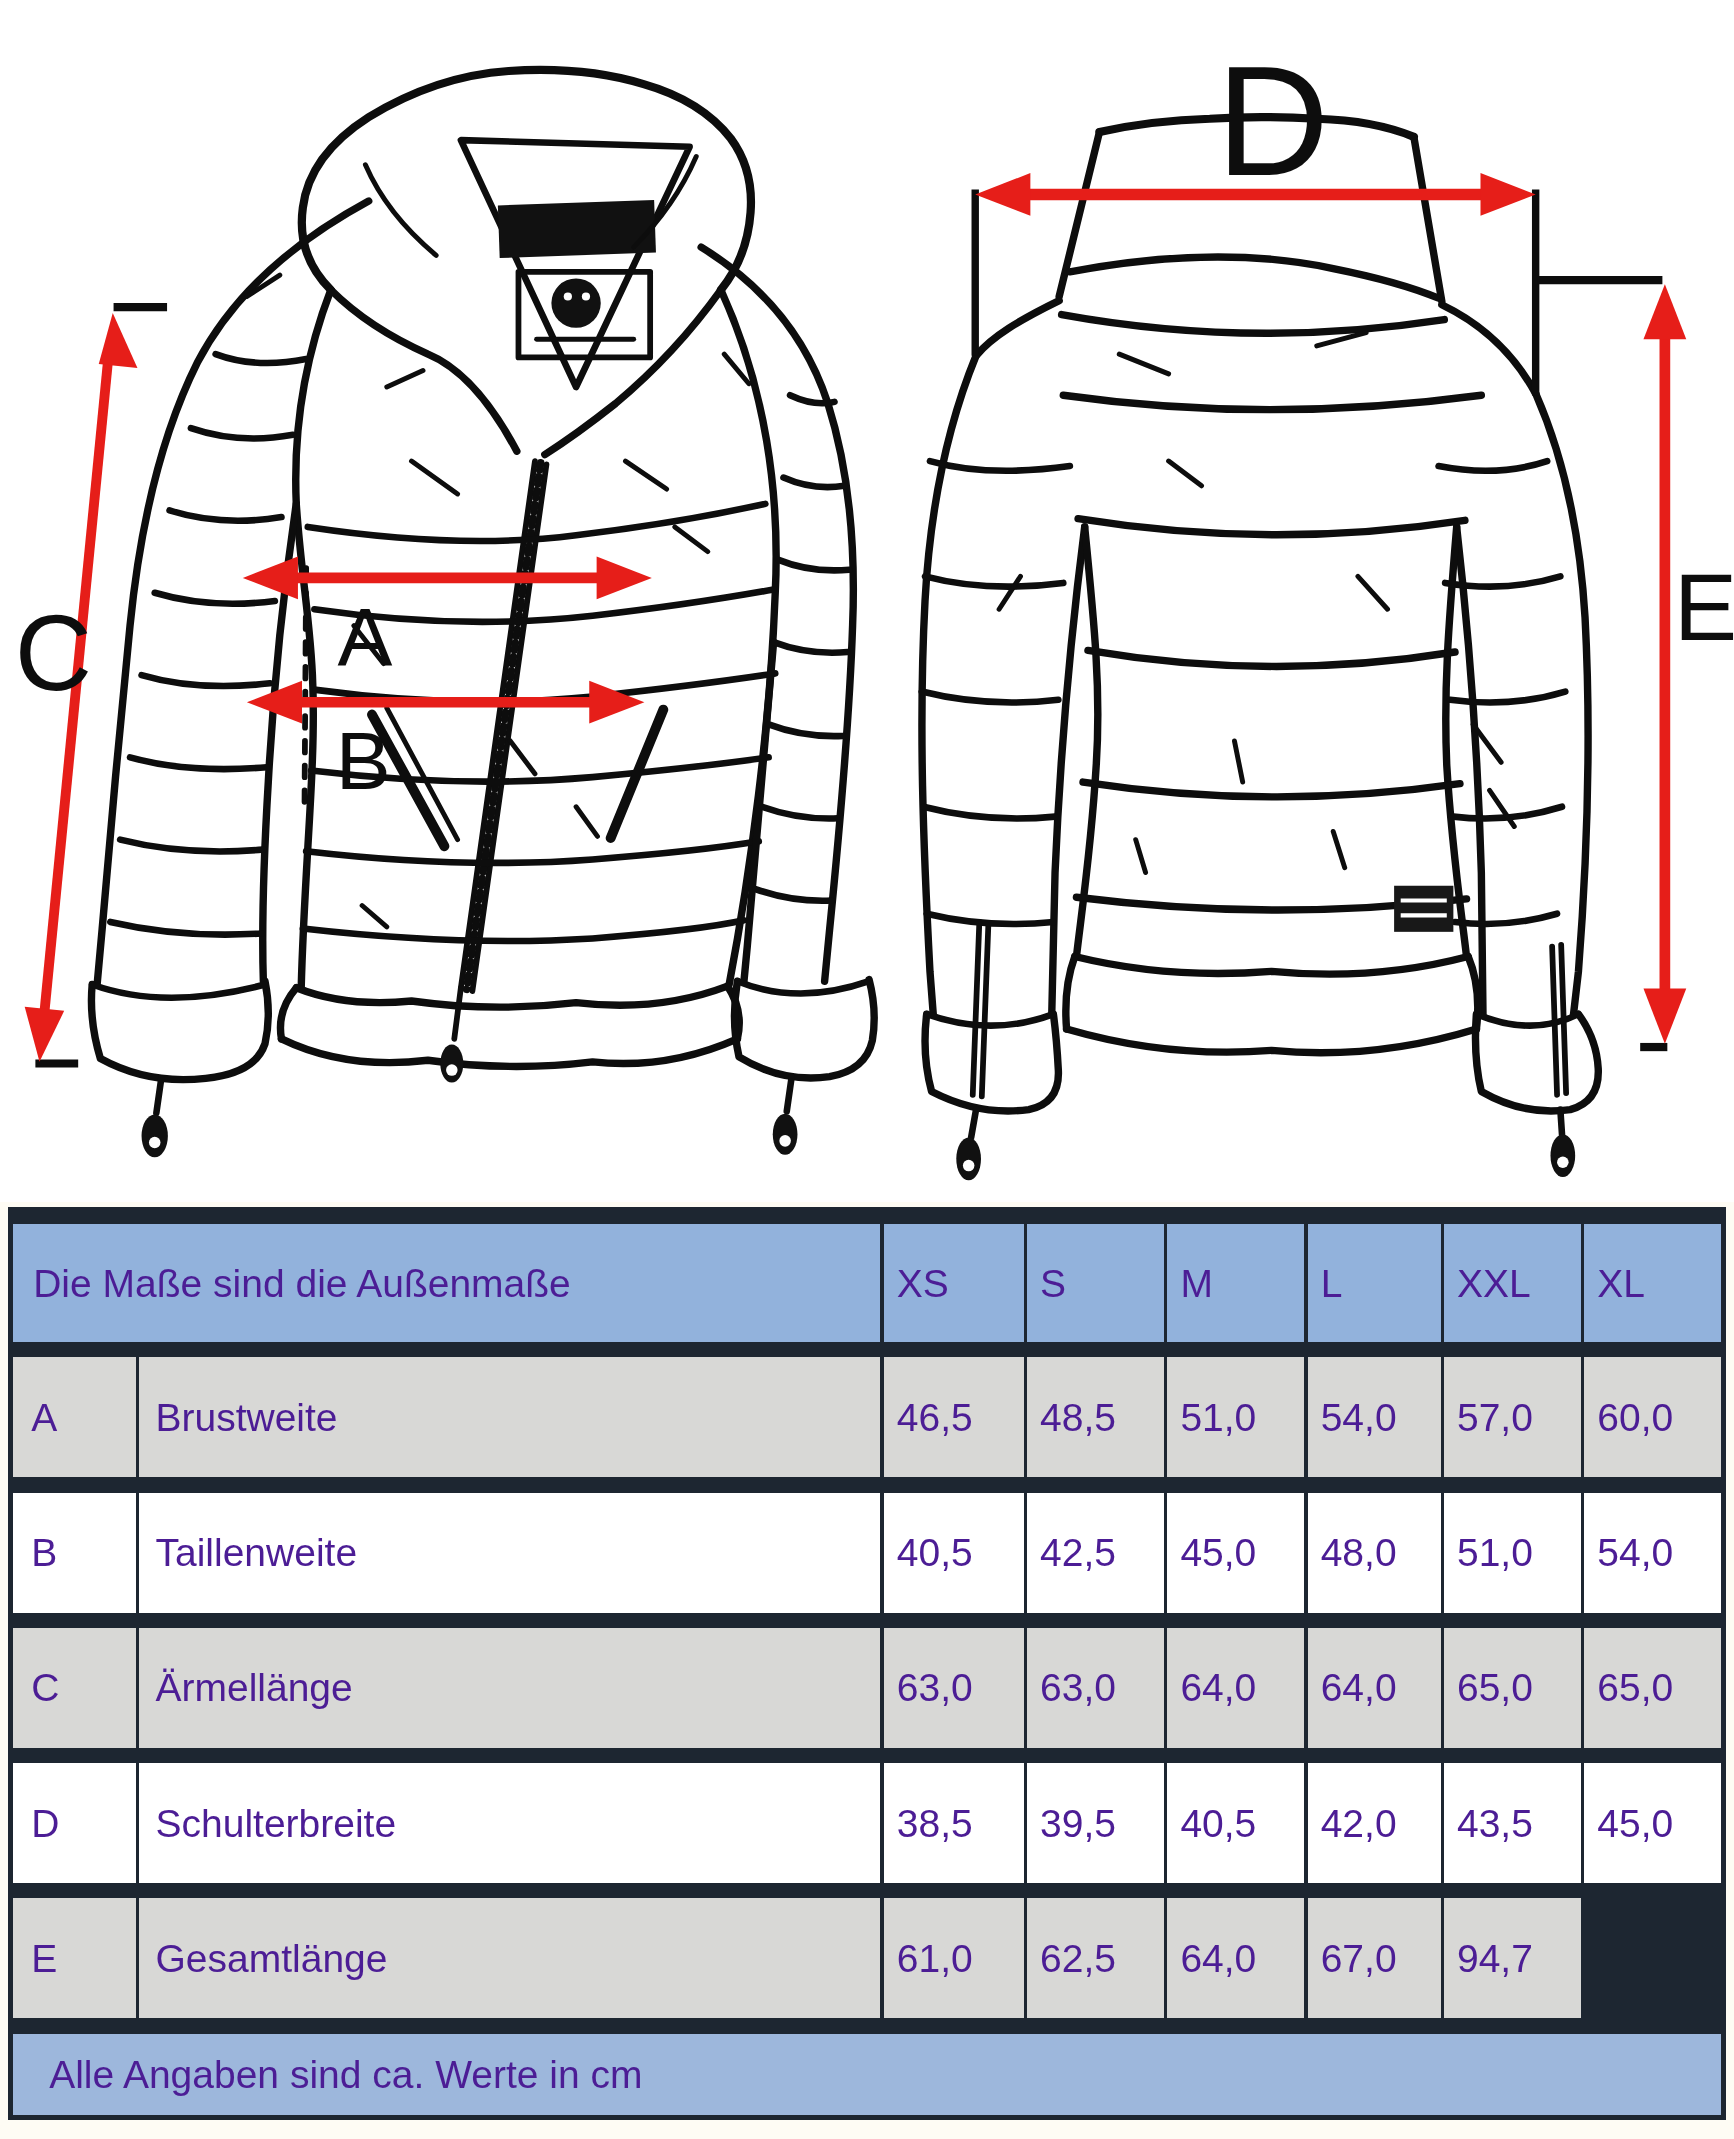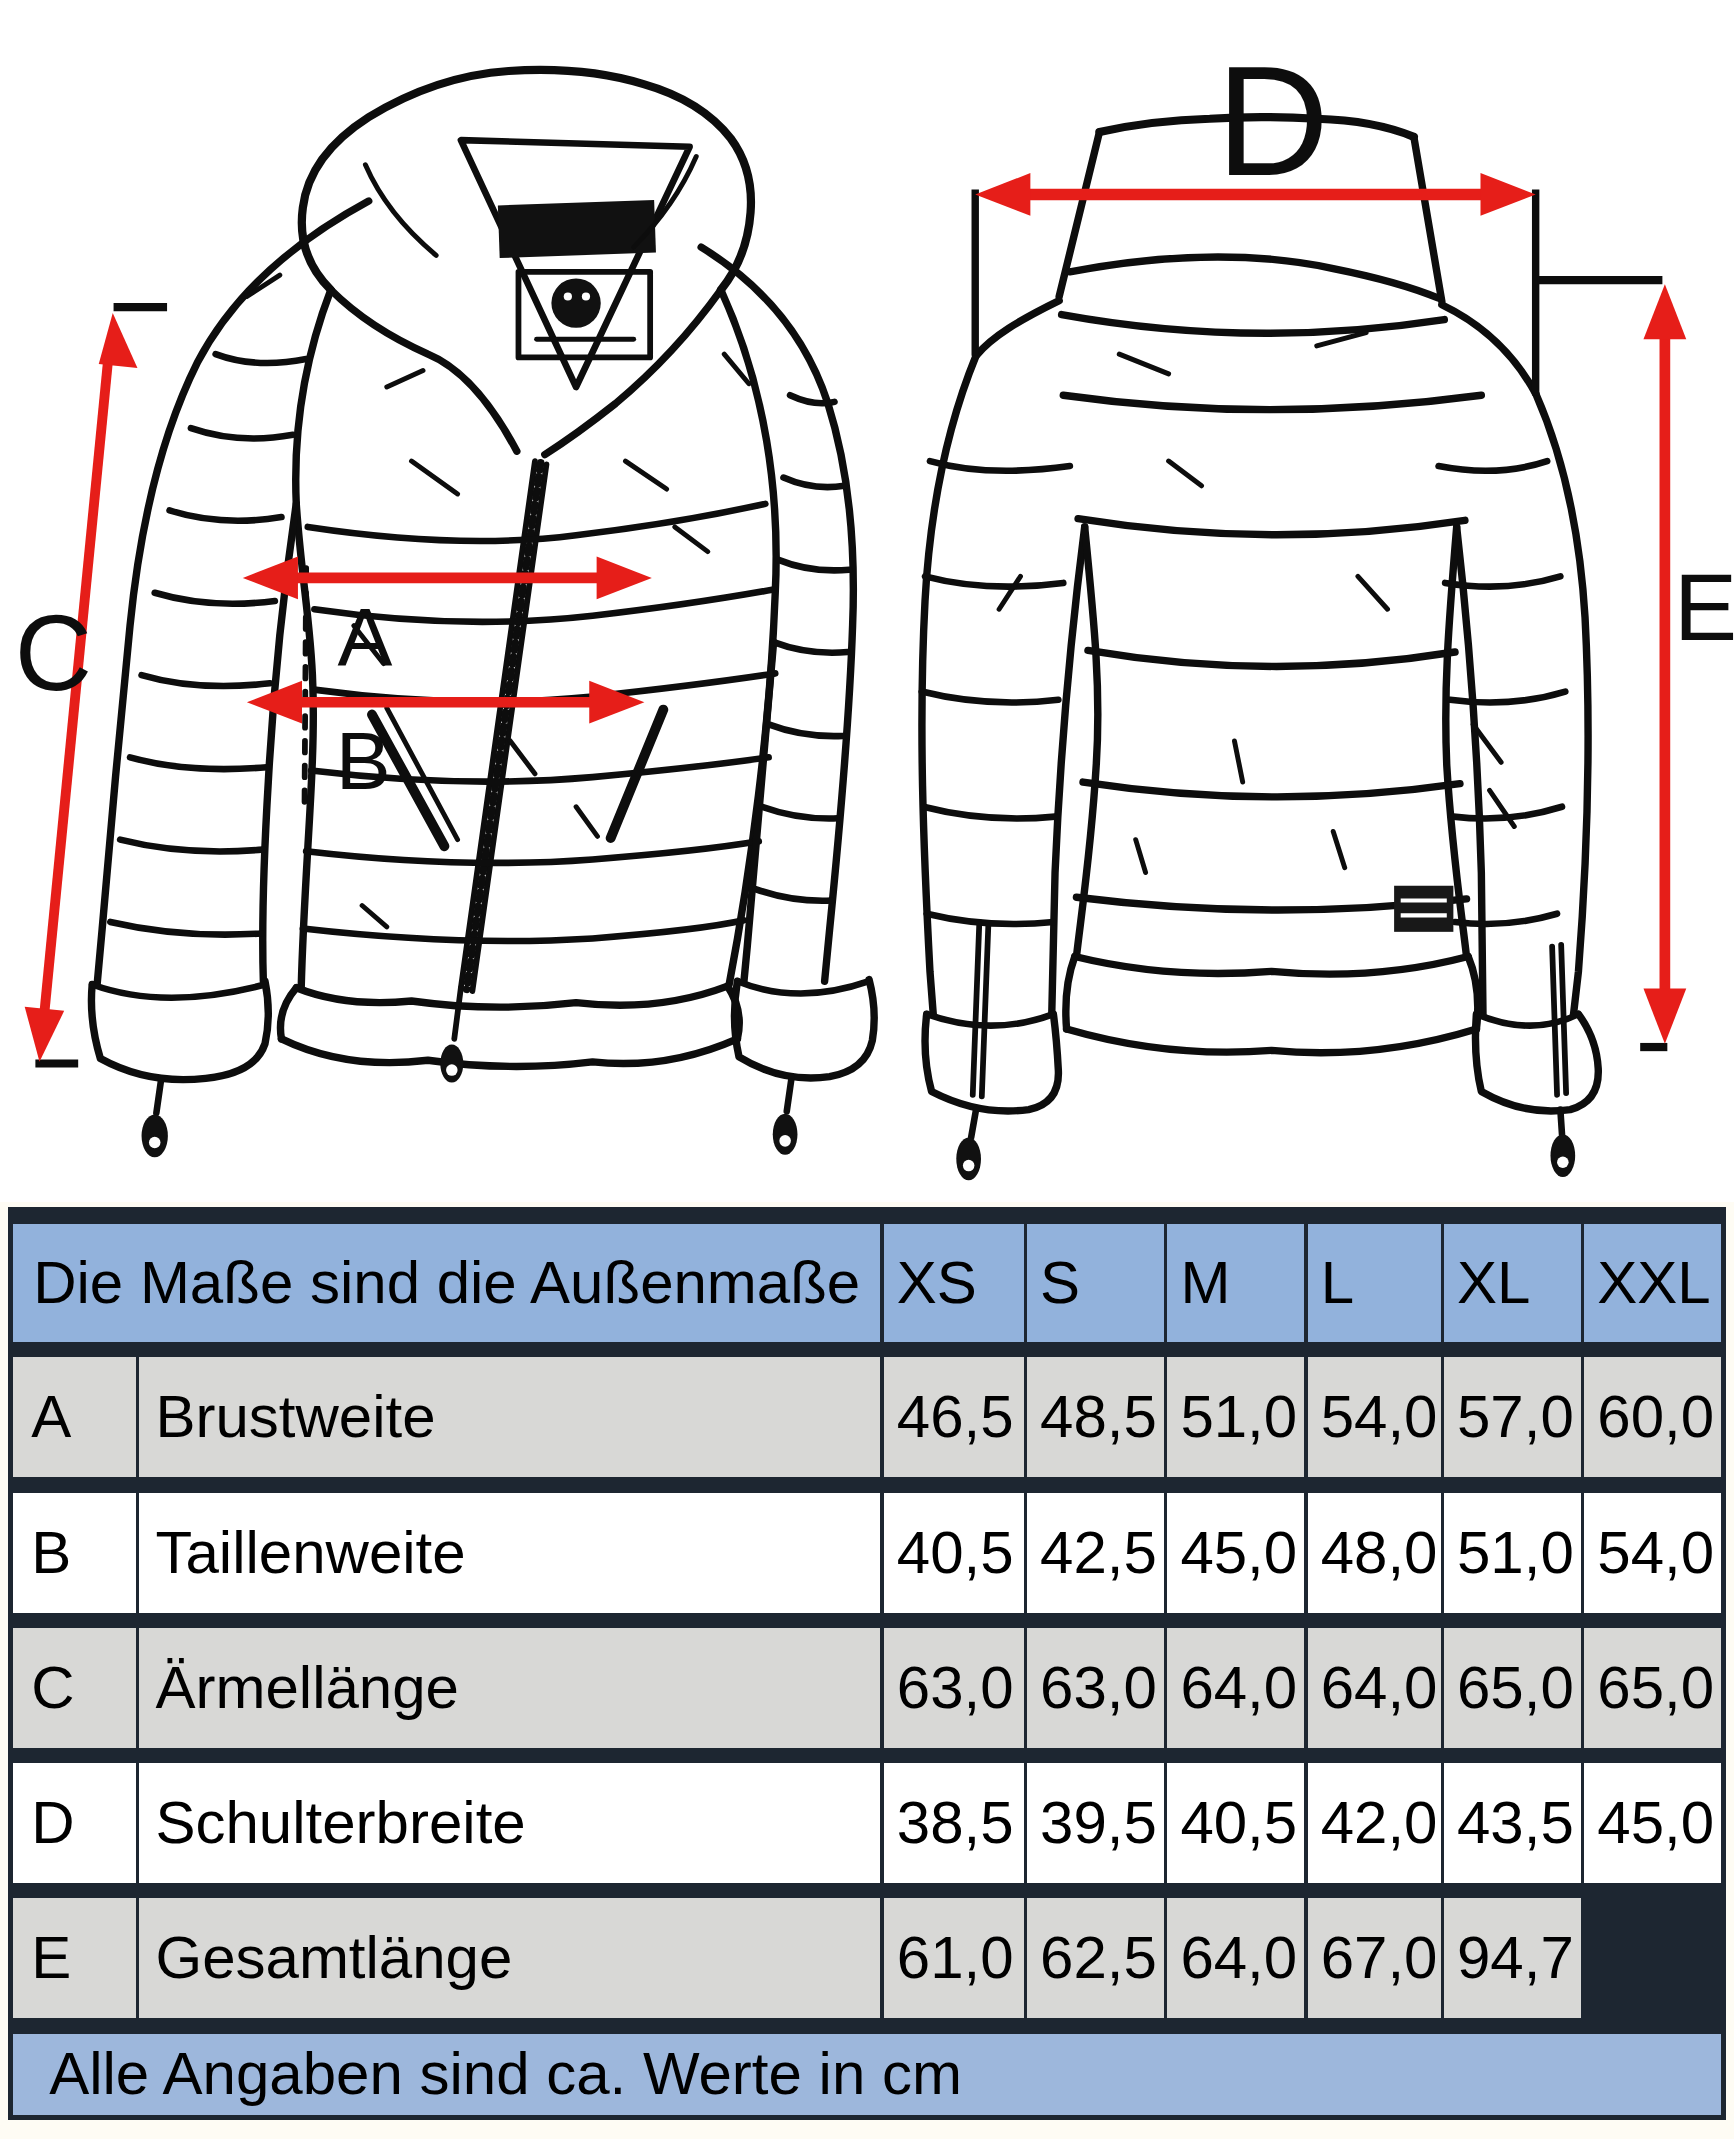--- a/index.html
+++ b/index.html
@@ -19,21 +19,21 @@
     box-sizing:border-box;
     background:#1d2631;
     border:5px solid #1d2631;
     display:grid;
     grid-template-columns:123px 741px 140px 137px 137px 133px 137px auto;
     grid-template-rows:130px 132px 132px 132px 132px 132px auto;
     gap:3.3px;
   }
   .cell{
     display:flex;align-items:center;
-    font-size:60px;color:#000000;line-height:1;
+    font-size:39px;color:#4c1d95;line-height:1;
     padding-left:13px;white-space:nowrap;overflow:hidden;margin-top:12px;
   }
   .c-blue{background:#92b2dc;}
   .c-gray{background:#d8d8d6;}
   .c-white{background:#ffffff;}
   .c-footer{background:#9db7dc;}
   .head-label{grid-column:1 / 3;padding-left:20px;}
   .name-cell{padding-left:16px;}
   .letter-cell{padding-left:18px;}
   .footer-cell{grid-column:1 / -1;padding-left:36px;}
@@ -203,22 +203,22 @@
 </svg>
 </div>
 
 <div class="sizetable">
 
   <div class="cell c-blue head-label">Die Maße sind die Außenmaße</div>
   <div class="cell c-blue">XS</div>
   <div class="cell c-blue">S</div>
   <div class="cell c-blue">M</div>
   <div class="cell c-blue">L</div>
+  <div class="cell c-blue">XXL</div>
   <div class="cell c-blue">XL</div>
-  <div class="cell c-blue">XXL</div>
 
   <div class="cell c-gray letter-cell">A</div>
   <div class="cell c-gray name-cell">Brustweite</div>
   <div class="cell c-gray">46,5</div>
   <div class="cell c-gray">48,5</div>
   <div class="cell c-gray">51,0</div>
   <div class="cell c-gray">54,0</div>
   <div class="cell c-gray">57,0</div>
   <div class="cell c-gray">60,0</div>
 

